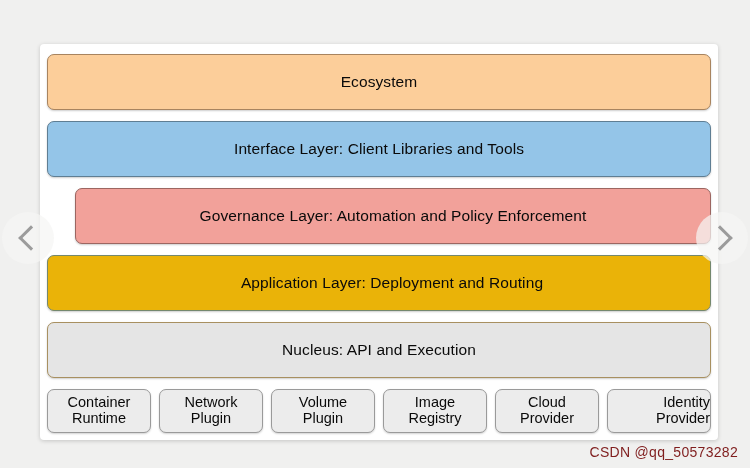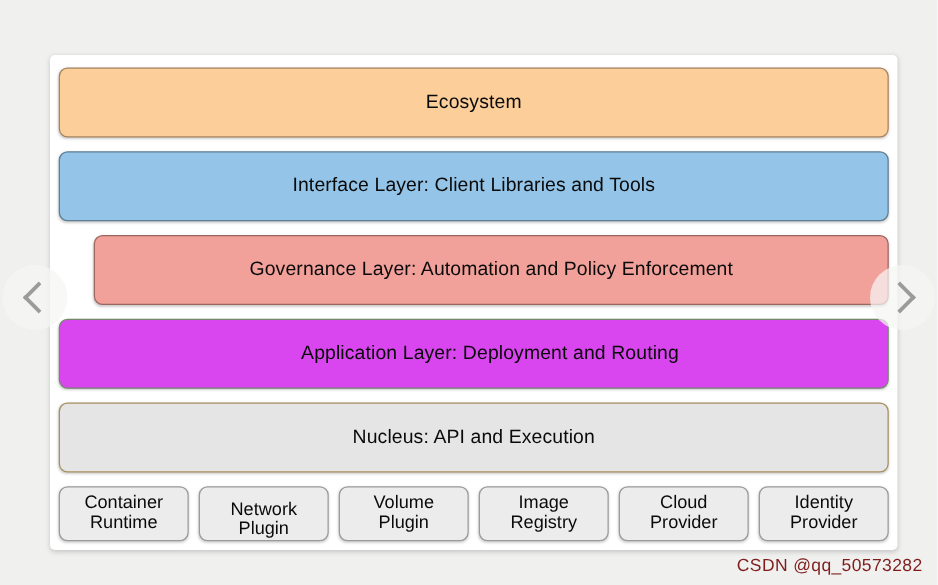--- a/index.html
+++ b/index.html
@@ -143,58 +143,58 @@
       </div>
 
       <div class="layer-bar" style="background: rgb(148, 197, 232); border-color: rgb(95, 126, 147);">
         <span class="layer-bar-label">Interface Layer: Client Libraries and Tools</span>
       </div>
 
       <div class="layer-bar" style="background: rgb(242, 161, 154); border-color: rgb(156, 102, 97); margin-left: 28px;">
         <span class="layer-bar-label">Governance Layer: Automation and Policy Enforcement</span>
       </div>
 
-      <div class="layer-bar" style="background: #d946ef; border-color: rgb(116, 136, 110); padding-left: 26px;">
+      <div class="layer-bar" style="background: #eab308; border-color: rgb(116, 136, 110); padding-left: 26px;">
         <span class="layer-bar-label">Application Layer: Deployment and Routing</span>
       </div>
 
       <div class="layer-bar" style="background: #e5e5e5; border-color: rgb(168, 144, 96);">
         <span class="layer-bar-label">Nucleus: API and Execution</span>
       </div>
 
     </div>
 
     <div id="component-row">
 
       <div class="component-box" style="background: rgb(236, 236, 236); border-color: rgb(154, 154, 154);">
         <span class="component-line">Container</span>
         <span class="component-line">Runtime</span>
       </div>
 
-      <div class="component-box" style="background: rgb(236, 236, 236); border-color: rgb(154, 154, 154); justify-content: flex-end;">
+      <div class="component-box" style="background: rgb(236, 236, 236); border-color: rgb(154, 154, 154);">
         <span class="component-line">Network</span>
         <span class="component-line">Plugin</span>
       </div>
 
       <div class="component-box" style="background: rgb(236, 236, 236); border-color: rgb(154, 154, 154);">
         <span class="component-line">Volume</span>
         <span class="component-line">Plugin</span>
       </div>
 
       <div class="component-box" style="background: rgb(236, 236, 236); border-color: rgb(154, 154, 154);">
         <span class="component-line">Image</span>
         <span class="component-line">Registry</span>
       </div>
 
       <div class="component-box" style="background: rgb(236, 236, 236); border-color: rgb(154, 154, 154);">
         <span class="component-line">Cloud</span>
         <span class="component-line">Provider</span>
       </div>
 
-      <div class="component-box" style="background: rgb(236, 236, 236); border-color: rgb(154, 154, 154);">
+      <div class="component-box" style="background: rgb(236, 236, 236); border-color: rgb(154, 154, 154); align-items: flex-end;">
         <span class="component-line">Identity</span>
         <span class="component-line">Provider</span>
       </div>
 
     </div>
 
   </div>
 
   <button class="nav-arrow" id="nav-prev">
     <span class="chevron" style="border-top-color: rgb(155, 155, 155); border-right-color: rgb(155, 155, 155);"></span>

